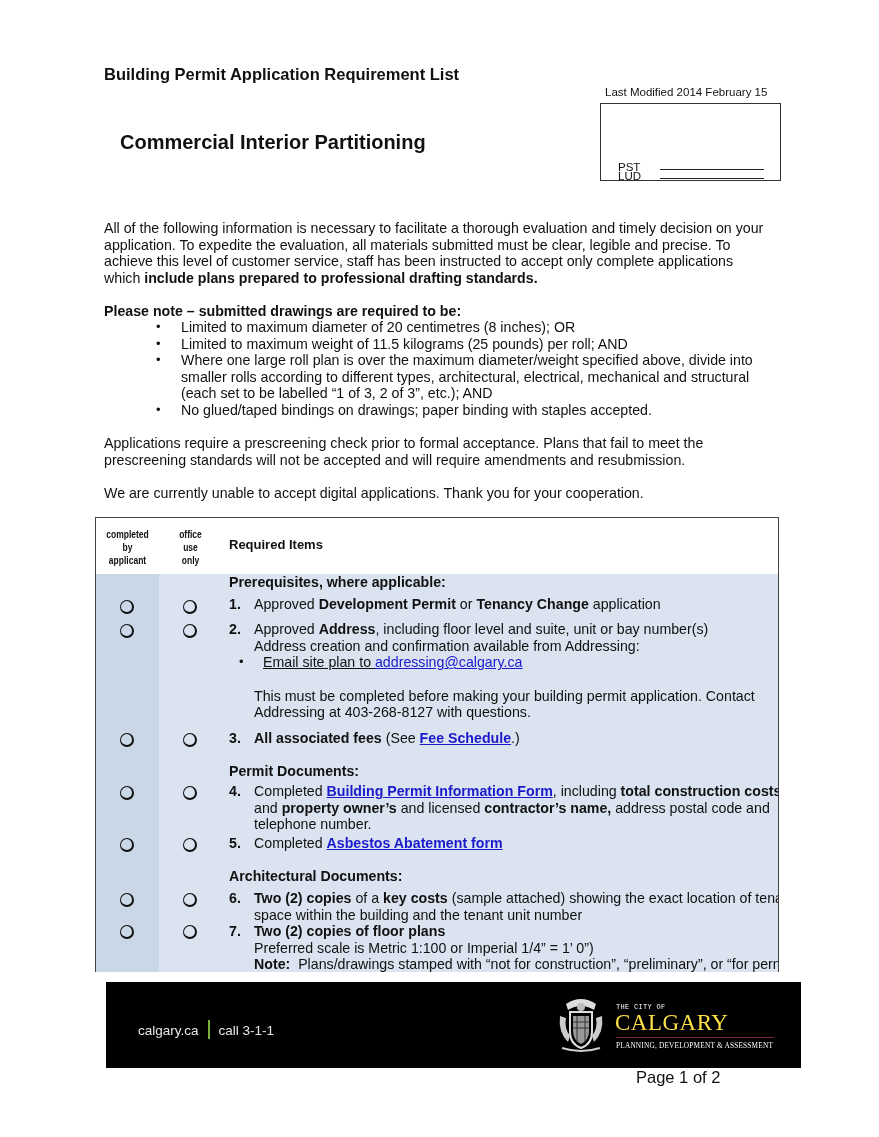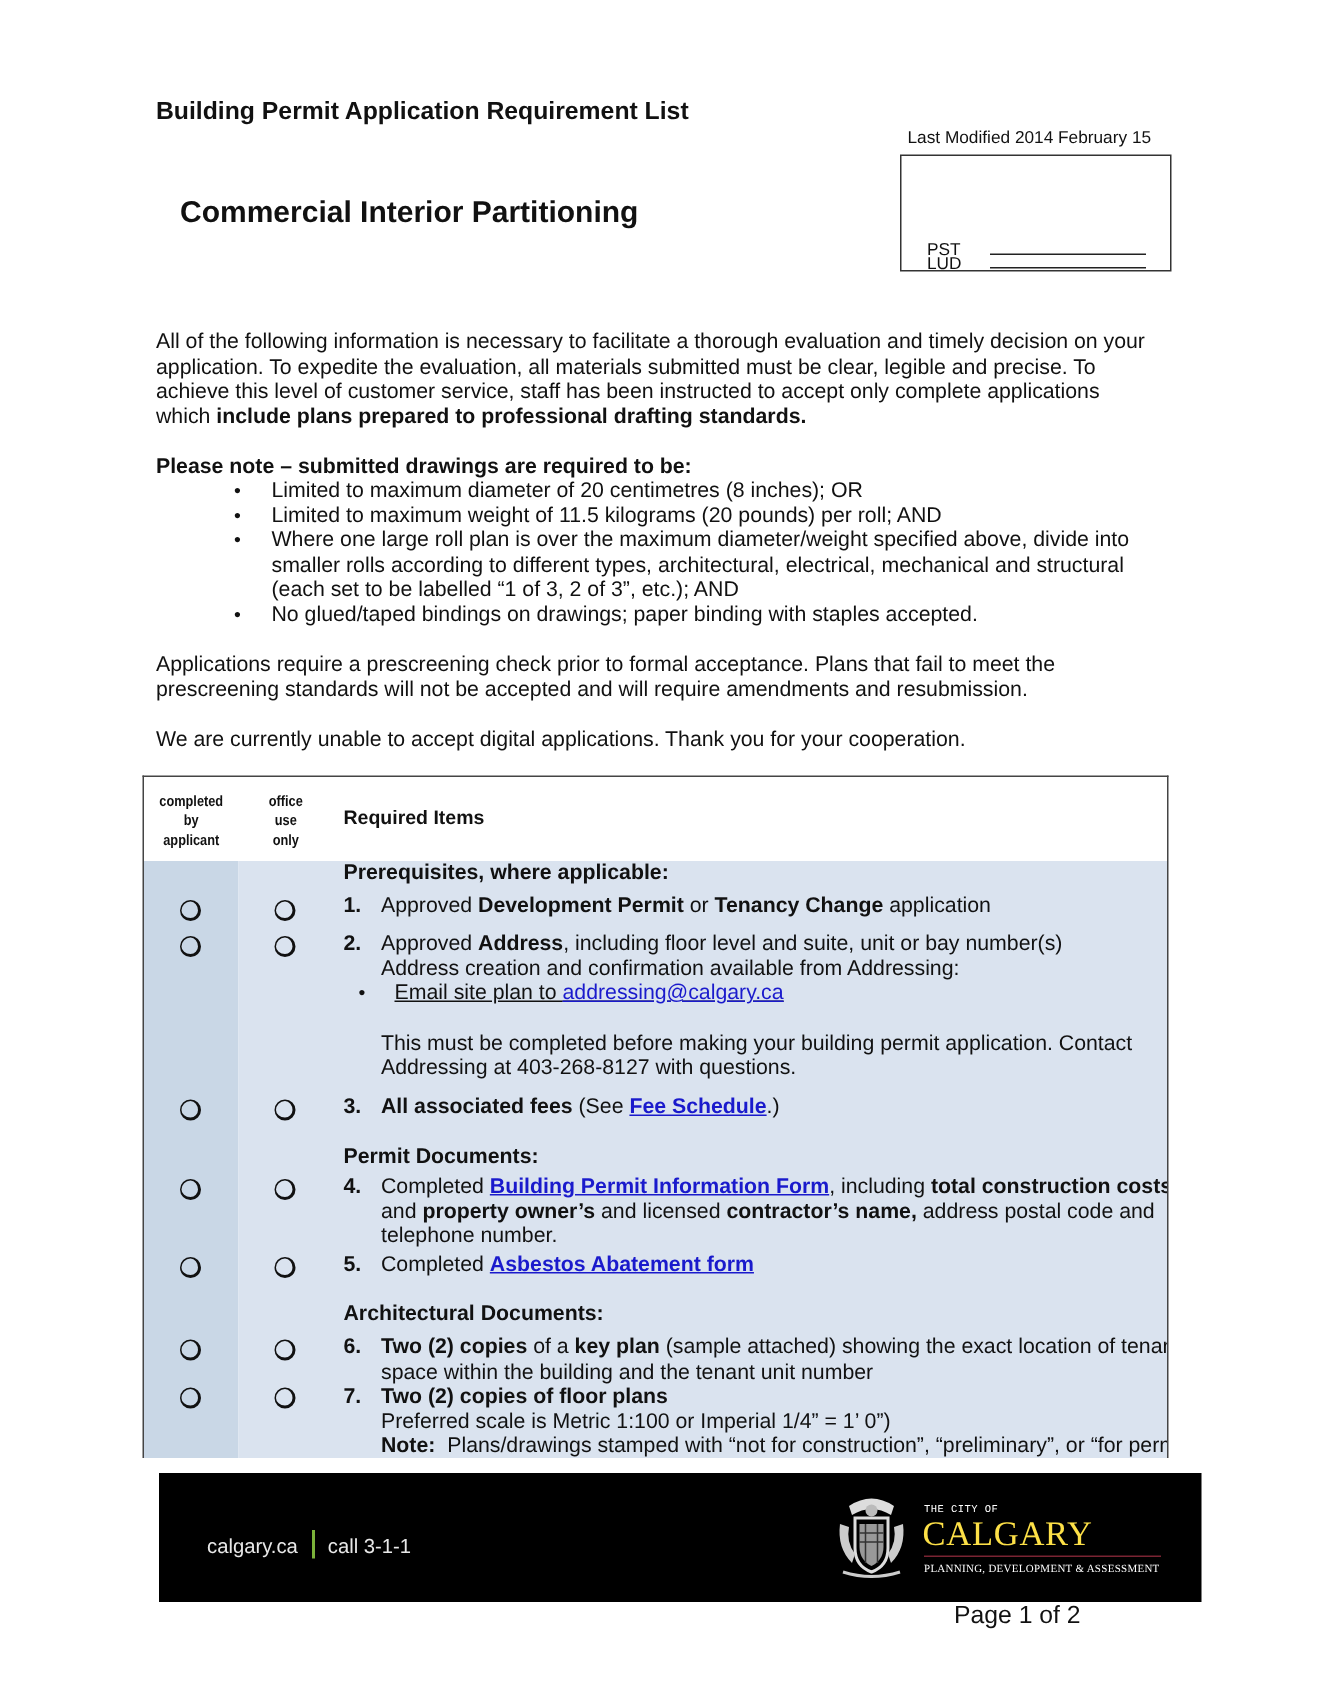--- a/index.html
+++ b/index.html
@@ -72,21 +72,21 @@
   </div>
 </div>
 
 <div class="sub-title">Commercial Interior Partitioning</div>
 
 <div class="para p-intro"><span>All of the following information is necessary to facilitate a thorough evaluation and timely decision on your application.  To expedite the evaluation, all materials submitted must be clear, legible and precise.  To achieve this level of customer service, staff has been instructed to accept only complete applications which </span><b>include plans prepared to professional drafting standards.</b></div>
 
 <div class="para p-note-head">Please note – submitted drawings are required to be:</div>
 <ul class="bullets">
   <li>Limited to maximum diameter of 20 centimetres (8 inches); OR</li>
-  <li>Limited to maximum weight of 11.5 kilograms (20 pounds) per roll; AND</li>
+  <li>Limited to maximum weight of 11.5 kilograms (25 pounds) per roll; AND</li>
   <li>Where one large roll plan is over the maximum diameter/weight specified above, divide into smaller rolls according to different types, architectural, electrical, mechanical and structural (each set to be labelled “1 of 3, 2 of 3”, etc.); AND</li>
   <li>No glued/taped bindings on drawings; paper binding with staples accepted.</li>
 </ul>
 
 <div class="para p-prescreen">Applications require a prescreening check prior to formal acceptance.  Plans that fail to meet the prescreening standards will not be accepted and will require amendments and resubmission.</div>
 <div class="para p-digital">We are currently unable to accept digital applications.  Thank you for your cooperation.</div>
 
 <div class="req-table">
   <div class="req-head">
     <div class="col-head col-head-1">
@@ -150,21 +150,21 @@
 
     <div class="item" style="top:261px;">
       <span class="num">5.</span>
       <div class="txt"><span>Completed </span><a class="lnk bold">Asbestos Abatement form</a></div>
     </div>
 
     <div class="sec-head" style="top:294px;">Architectural Documents:</div>
 
     <div class="item" style="top:316px;">
       <span class="num">6.</span>
-      <div class="txt"><b>Two (2) copies</b><span> of a </span><b>key plan</b><span> (sample attached) showing the exact location of tenant space within the building and the tenant unit number</span></div>
+      <div class="txt"><b>Two (2) copies</b><span> of a </span><b>key costs</b><span> (sample attached) showing the exact location of tenant space within the building and the tenant unit number</span></div>
     </div>
 
     <div class="item" style="top:349px;">
       <span class="num">7.</span>
       <div class="txt"><b>Two (2) copies of floor plans</b></div>
       <div class="txt">Preferred scale is Metric 1:100  or Imperial 1/4” = 1’ 0”)</div>
       <div class="txt"><b>Note:</b><span style="white-space:pre;">  Plans/drawings stamped with “not for construction”, “preliminary”, or “for permit</span></div>
     </div>
   </div>
 </div>

